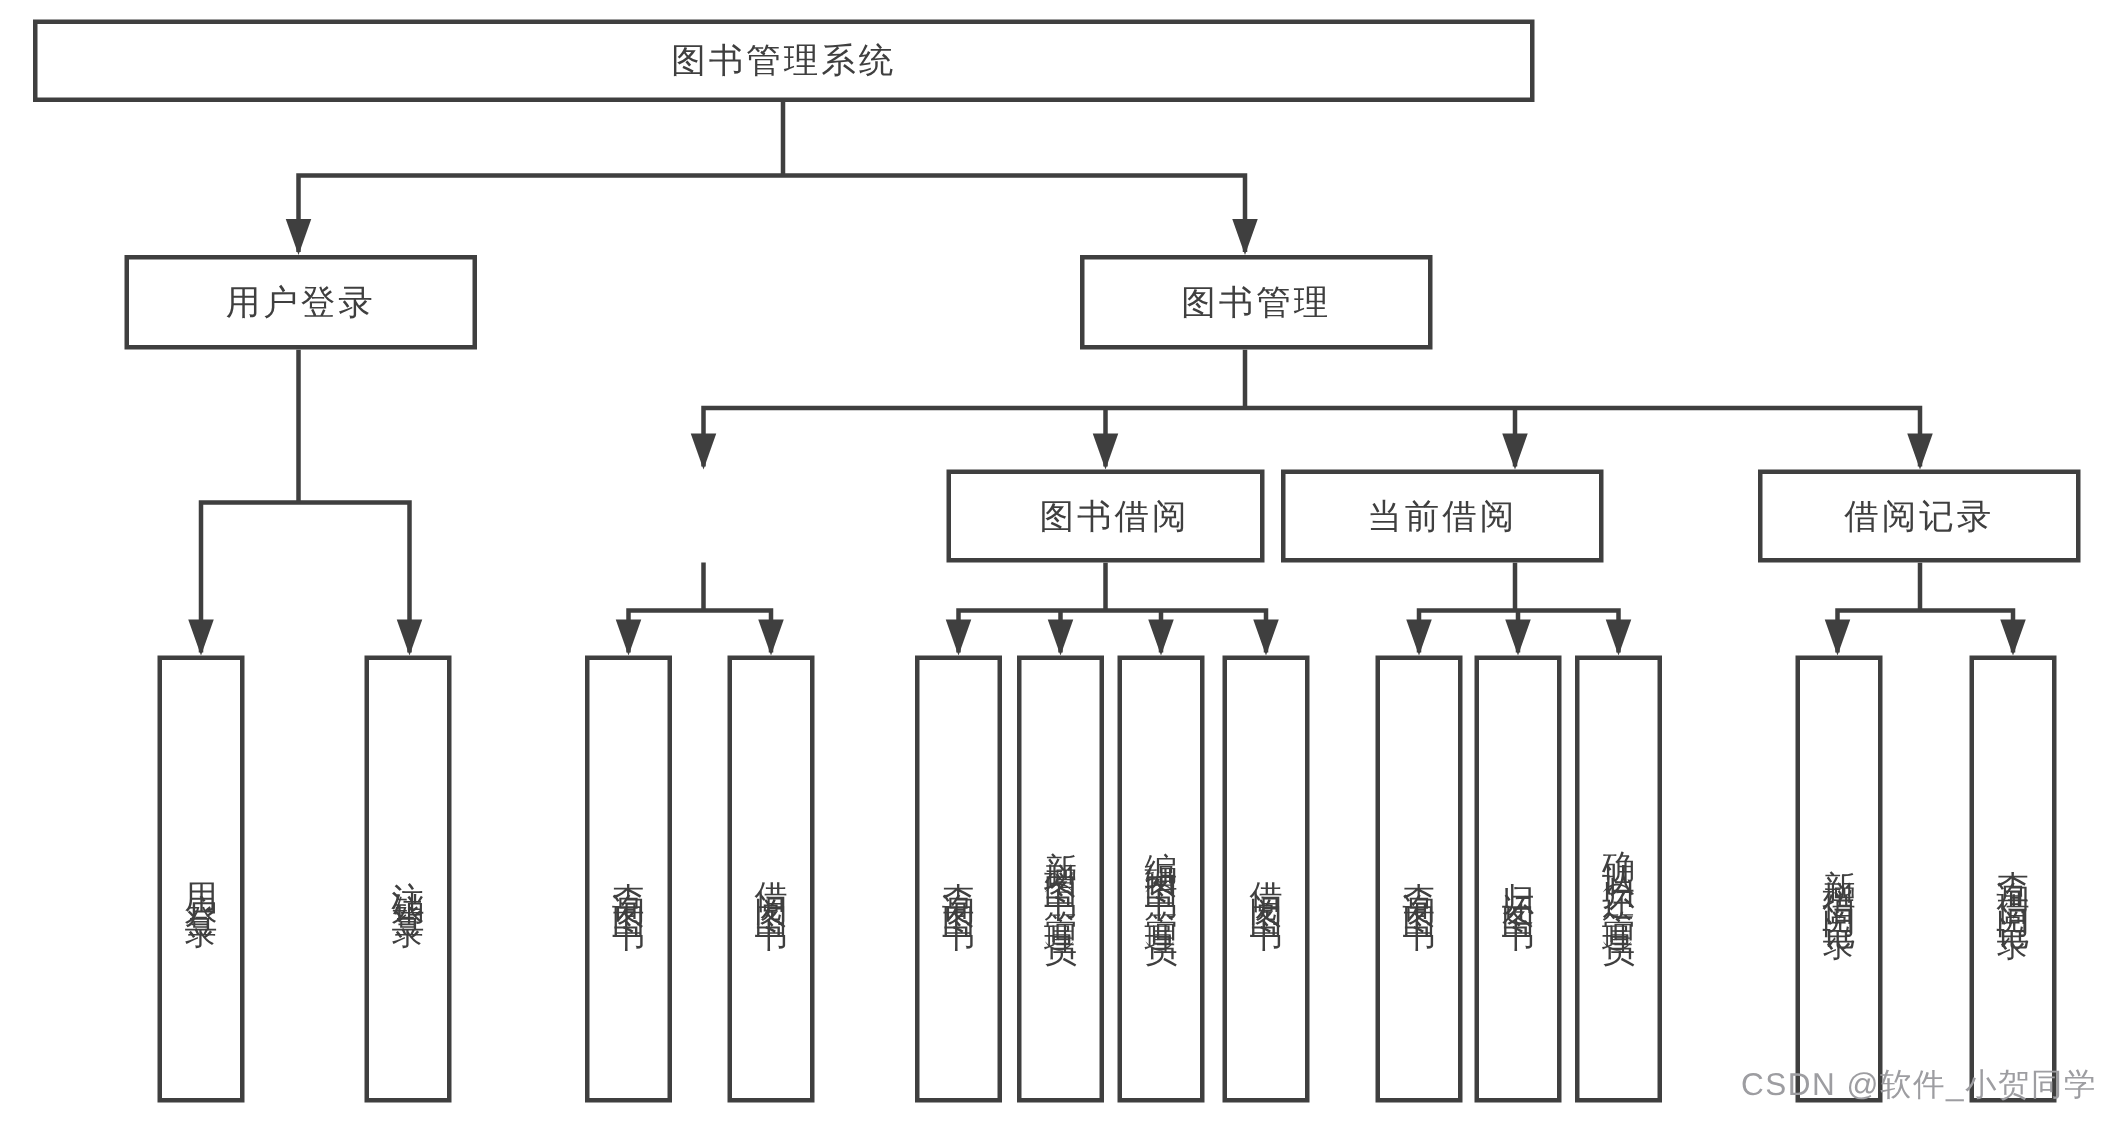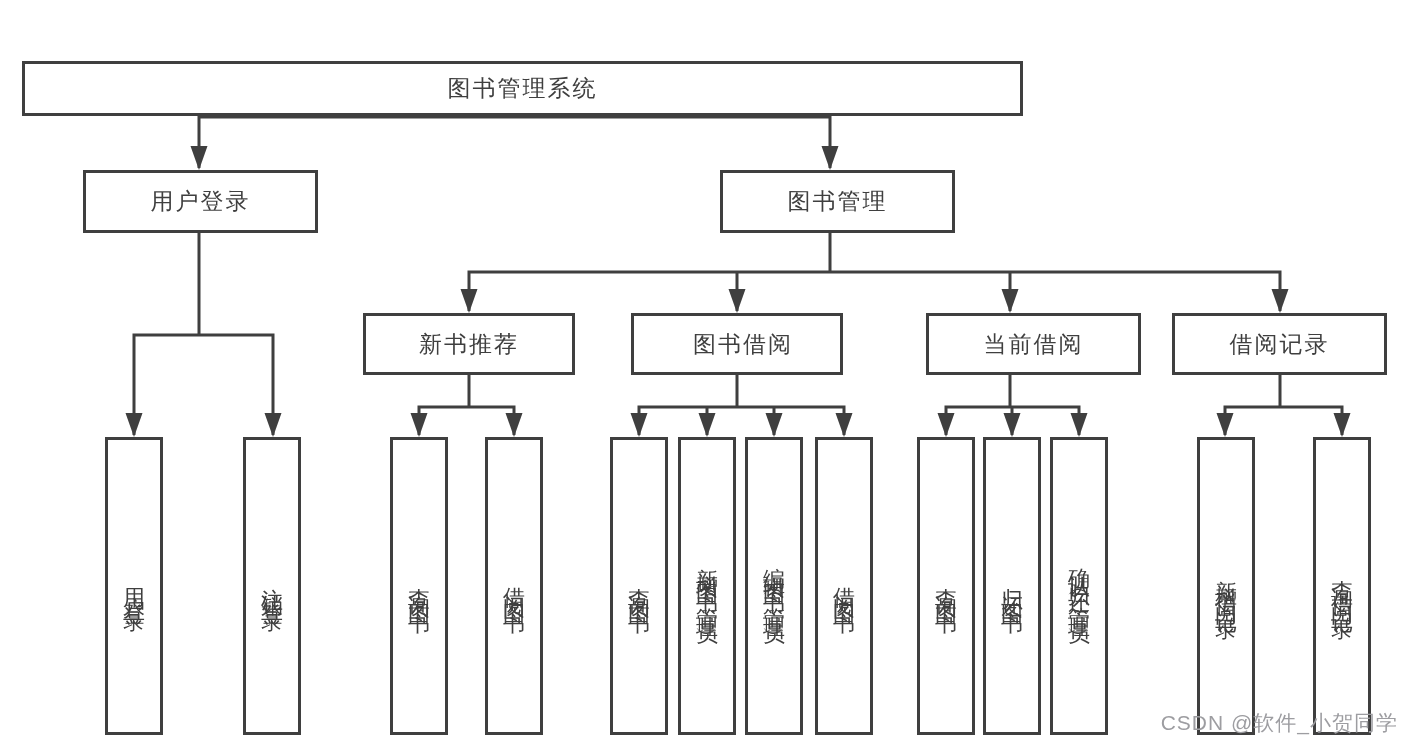--- a/index.html
+++ b/index.html
@@ -90,28 +90,27 @@
       <use href="#ah" x="774" y="437"></use>
       <use href="#ah" x="844" y="437"></use>
       <use href="#ah" x="946" y="437"></use>
       <use href="#ah" x="1012" y="437"></use>
       <use href="#ah" x="1079" y="437"></use>
       <use href="#ah" x="1225" y="437"></use>
       <use href="#ah" x="1342" y="437"></use>
     </g>
   </svg>
 
-  <div class="node" style="left:22px;top:13px;width:1001px;height:55px;margin-top:48px;">图书管理系统</div>
+  <div class="node" style="left:22px;top:13px;width:1001px;height:55px;">图书管理系统</div>
 
   <div class="node" style="left:83px;top:170px;width:235px;height:63px;">用户登录</div>
   <div class="node" style="left:720px;top:170px;width:235px;height:63px;">图书管理</div>
 
-  <div class="node" style="left:363px;top:313px;width:212px;height:62px;">新书推荐</div>
   <div class="node" style="left:631px;top:313px;width:212px;height:62px;padding-left:12px;">图书借阅</div>
-  <div class="node" style="left:926px;top:313px;width:215px;height:62px;">当前借阅</div>
+  <div class="node" style="left:854px;top:313px;width:215px;height:62px;">当前借阅</div>
   <div class="node" style="left:1172px;top:313px;width:215px;height:62px;">借阅记录</div>
 
   <div class="node leaf" style="left:105px;top:437px;width:58px;height:298px;">用户登录</div>
   <div class="node leaf" style="left:243px;top:437px;width:58px;height:298px;">注销登录</div>
 
   <div class="node leaf" style="left:390px;top:437px;width:58px;height:298px;">查询图书</div>
   <div class="node leaf" style="left:485px;top:437px;width:58px;height:298px;">借阅图书</div>
 
   <div class="node leaf" style="left:610px;top:437px;width:58px;height:298px;">查询图书</div>
   <div class="node leaf" style="left:678px;top:437px;width:58px;height:298px;">新增图书（管理员）</div>

